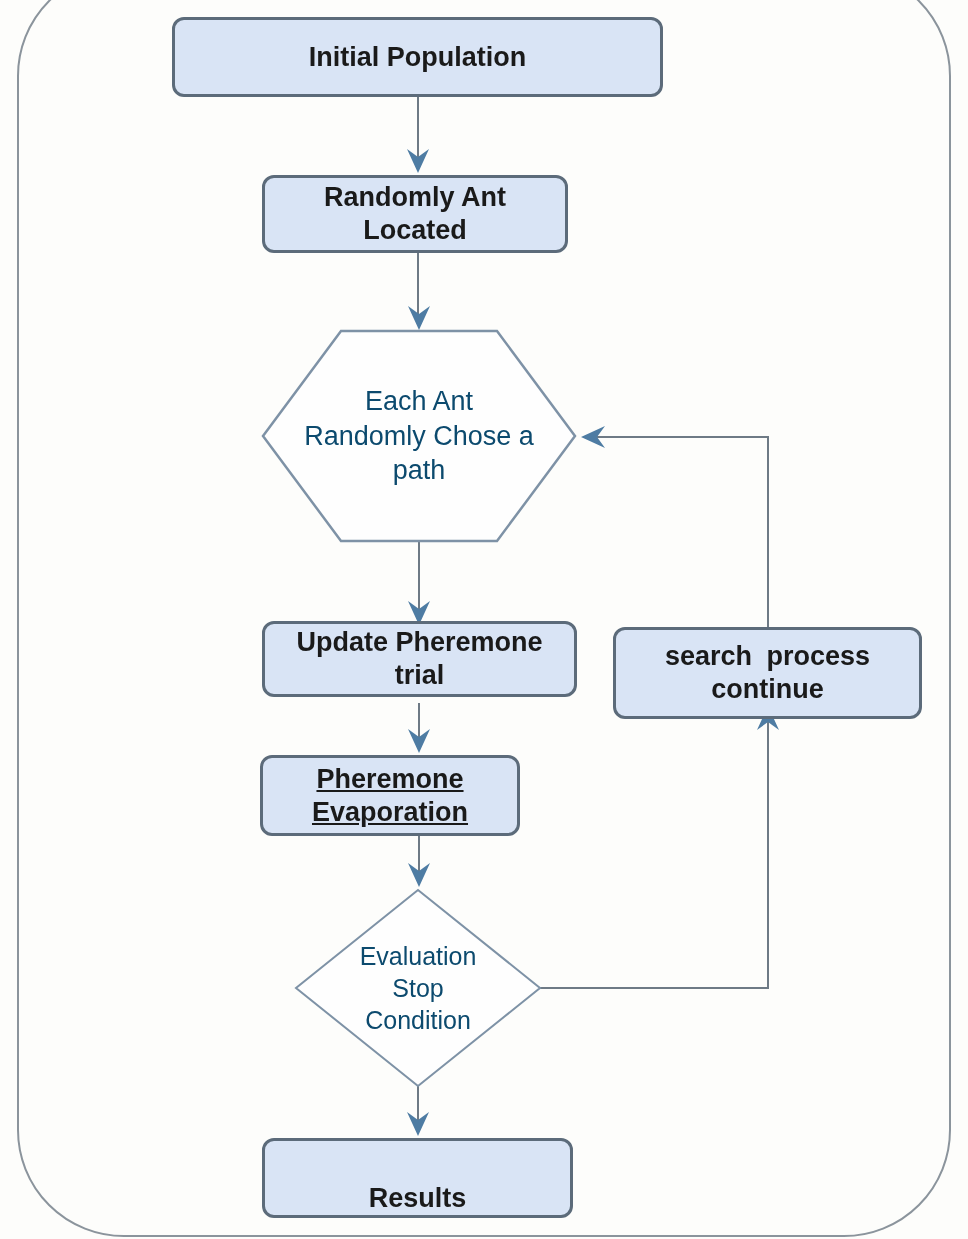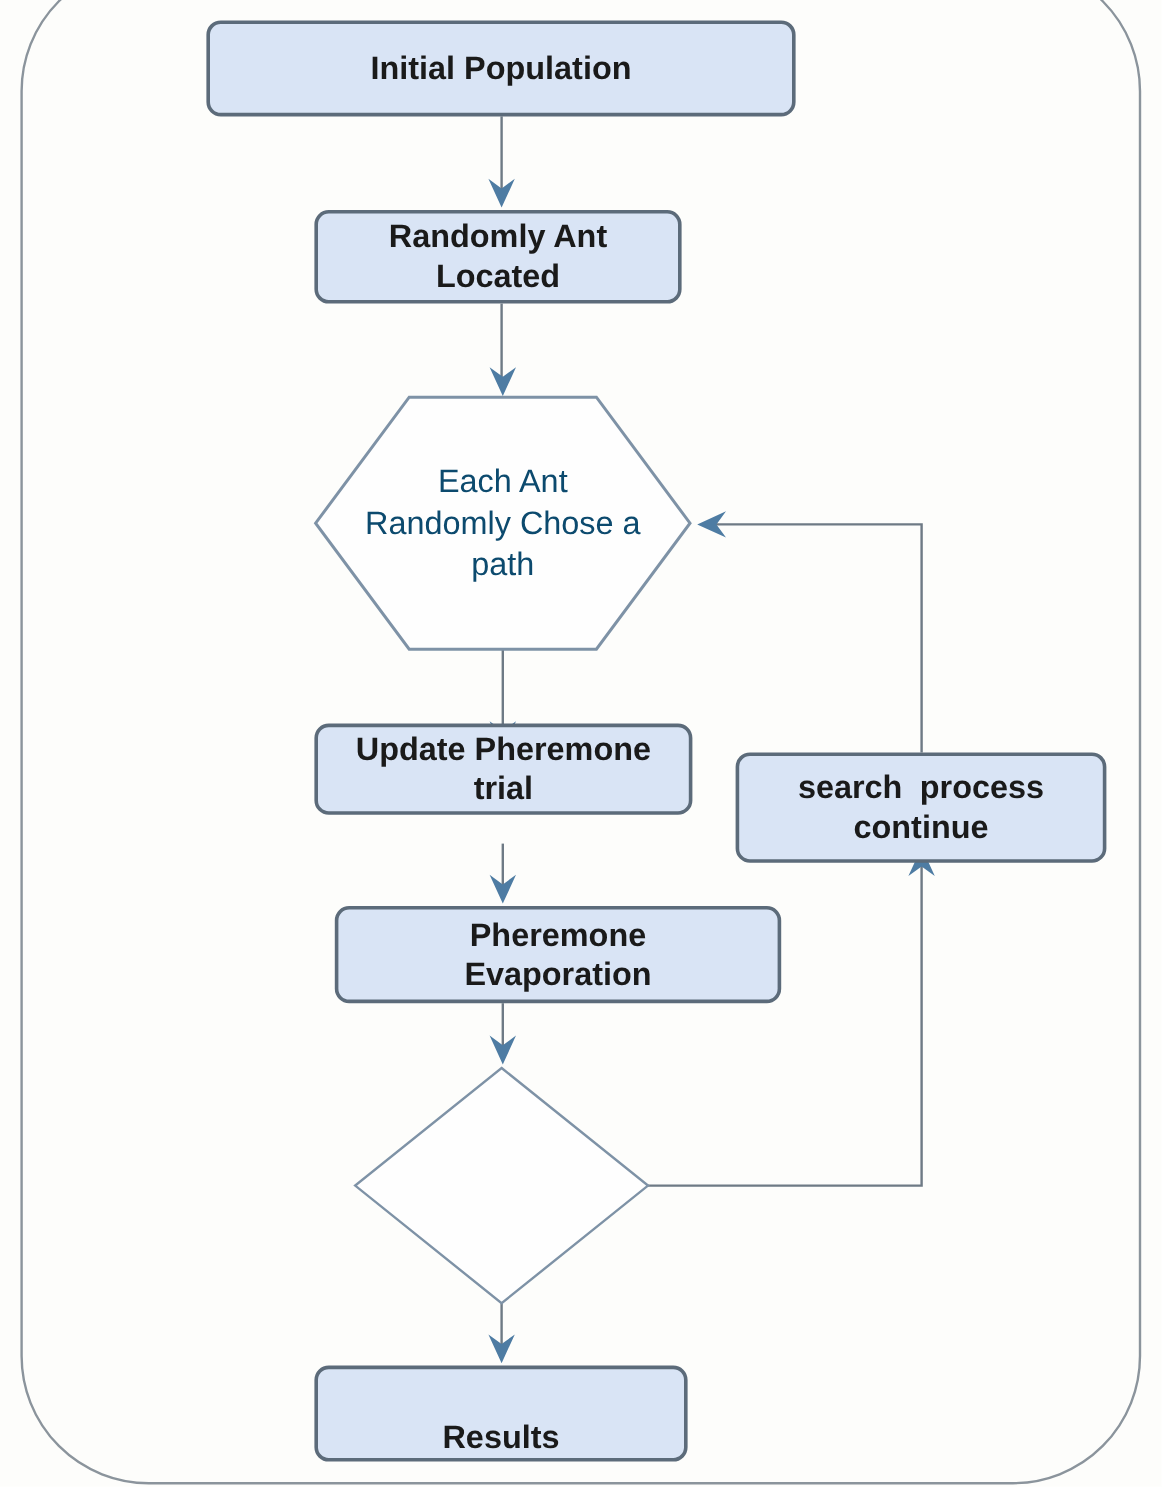--- a/index.html
+++ b/index.html
@@ -44,22 +44,22 @@
     text-align: center;
     color: #0c4a6e;
     font-weight: 400;
     background: transparent;
     border: none;
     line-height: 1.28;
   }
   
   .n-initial   { left: 172px; top: 17px;   width: 491px; height: 80px; }
   .n-randomly  { left: 262px; top: 175px;  width: 306px; height: 78px; align-items: center; }
-  .n-update    { left: 262px; top: 603px;  width: 315px; height: 76px; }
-  .n-evap      { left: 279px; top: 755px;  width: 372px; height: 81px; }
+  .n-update    { left: 262px; top: 621px;  width: 315px; height: 76px; }
+  .n-evap      { left: 260px; top: 755px;  width: 260px; height: 81px; text-decoration: underline; }
   .n-results   { left: 262px; top: 1138px; width: 311px; height: 80px; align-items: flex-end; }
   .n-search    { left: 613px; top: 627px;  width: 309px; height: 92px; word-spacing: 7px; }
   .n-hex-label     { left: 299px; top: 368px; width: 240px; height: 136px; font-size: 27px; }
   .n-diamond-label { left: 318px; top: 925px; width: 200px; height: 126px; font-size: 25px; }
 </style>
 </head>
 <body>
 
 <div class="canvas">
 
@@ -120,14 +120,19 @@
   <div class="node n-results">
     <span class="node-label">Results</span>
   </div>
 
   <div class="shape-label n-hex-label">
     <span class="node-label">Each Ant
 Randomly Chose a
 path</span>
   </div>
 
+  <div class="shape-label n-diamond-label">
+    <span class="node-label">Evaluation
+Stop
+Condition</span>
+  </div>
 
 </div>
 
 </body></html>

